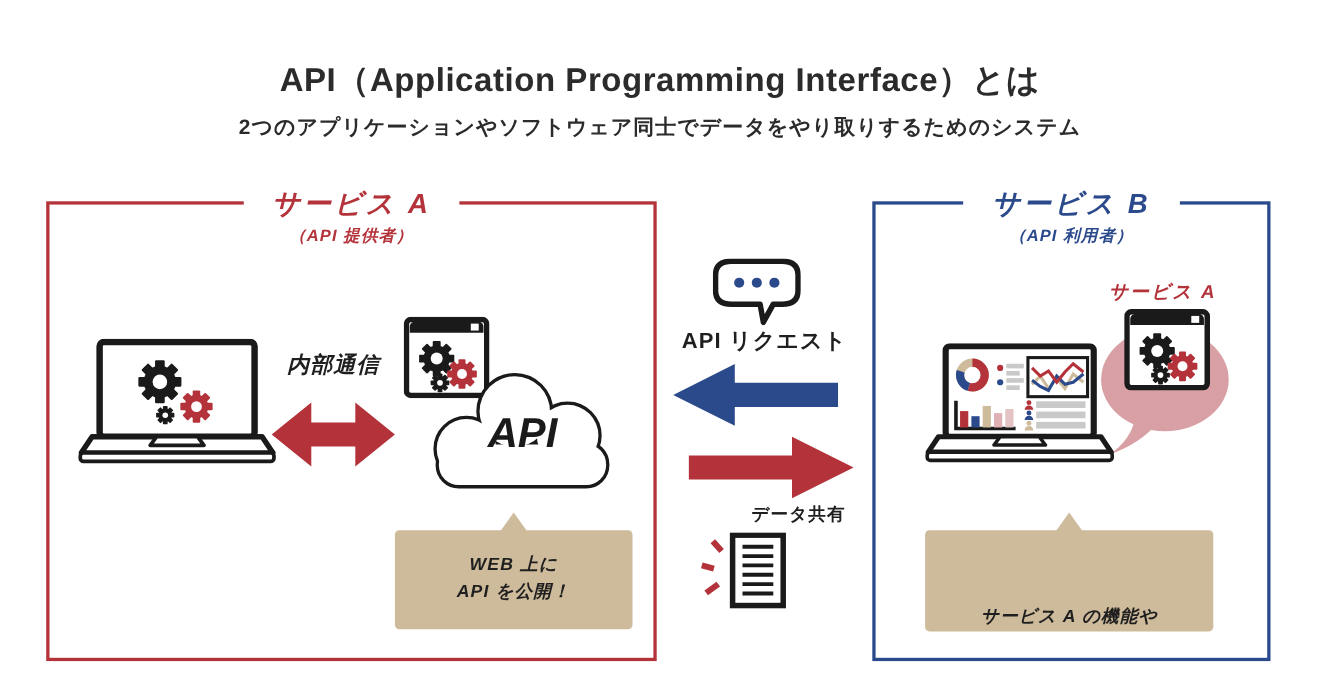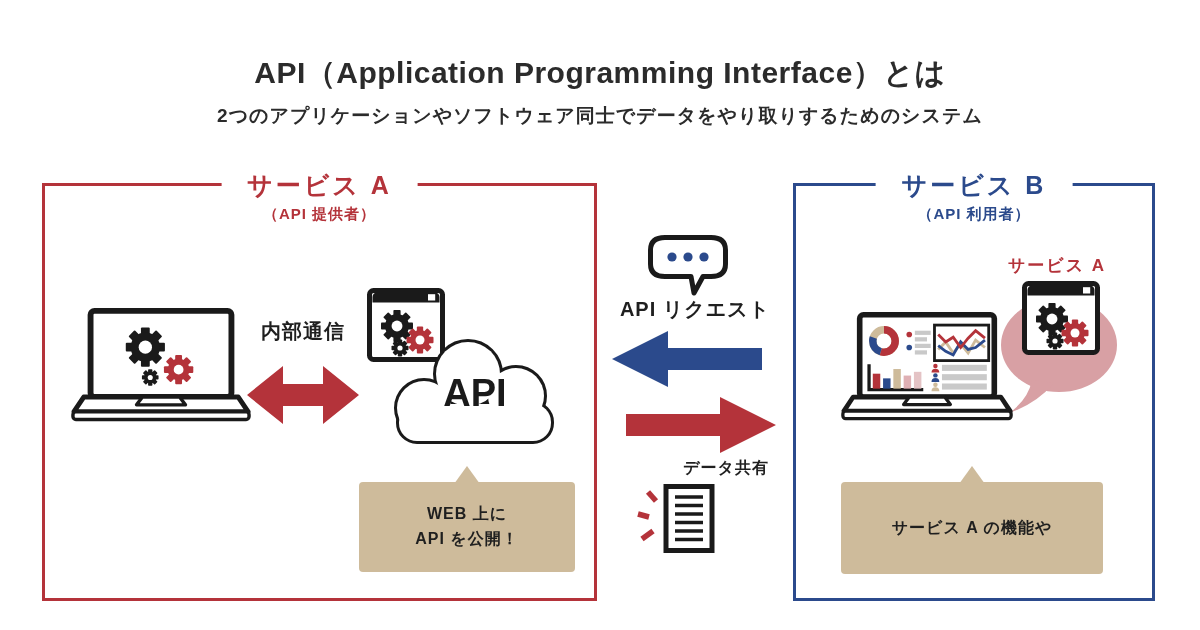--- a/index.html
+++ b/index.html
@@ -5,21 +5,21 @@
   * { margin:0; padding:0; box-sizing:border-box; }
   html,body { background:#ffffff; }
   body { font-family:"Liberation Sans","DejaVu Sans",sans-serif; color:#2b2b2b; }
   .stage { position:relative; width:1200px; height:630px; background:#fff; overflow:hidden;margin-top:13px; }
 
   .page-title { position:absolute; top:40px; left:0; width:1200px; text-align:center;
     font-size:30px; font-weight:bold; color:#2b2b2b; letter-spacing:0.5px; }
   .page-subtitle { position:absolute; top:90px; left:0; width:1200px; text-align:center;
     font-size:19px; font-weight:bold; color:#2b2b2b; letter-spacing:1px; }
 
-  .panel { position:absolute; top:170px; height:418px; border:3px solid; background:#fff; }
+  .panel { position:absolute; top:170px; height:418px; border:3px solid; background:#fff;font-style:italic; }
   .panel.red  { left:42px;  width:555px; border-color:#b4333a; }
   .panel.blue { left:793px; width:362px; border-color:#2b4a8c; }
 
   .box-label { position:absolute; top:-17px; left:50%; transform:translateX(-50%);
     background:#fff; padding:0 26px; text-align:center; white-space:nowrap; }
   .box-label .t { font-size:25px; font-weight:bold; letter-spacing:3px; }
   .box-label .r { font-size:15px; font-weight:bold; margin-top:3px; letter-spacing:1px; }
   .red-text  { color:#b4333a; }
   .blue-text { color:#2b4a8c; }
 
@@ -237,18 +237,18 @@
       <g>
         <use href="#person" transform="translate(101,60)" color="#b4333a"></use>
         <rect x="108" y="56.5" width="48" height="6.5" fill="#c9c9c9"></rect>
         <use href="#person" transform="translate(101,70)" color="#2b4a8c"></use>
         <rect x="108" y="66.5" width="48" height="6.5" fill="#c9c9c9"></rect>
         <use href="#person" transform="translate(101,80)" color="#cebb9b"></use>
         <rect x="108" y="76.5" width="48" height="6.5" fill="#c9c9c9"></rect>
       </g>
     </svg>
 
-    <div class="bubble" style="left:45px; top:296px; width:262px; height:92px;">
+    <div class="bubble" style="left:45px; top:296px; width:262px; height:92px;justify-content:flex-end;">
       <div>サービス A の機能や</div>
     </div>
   </div>
 
 </div>
 
 </body></html>

